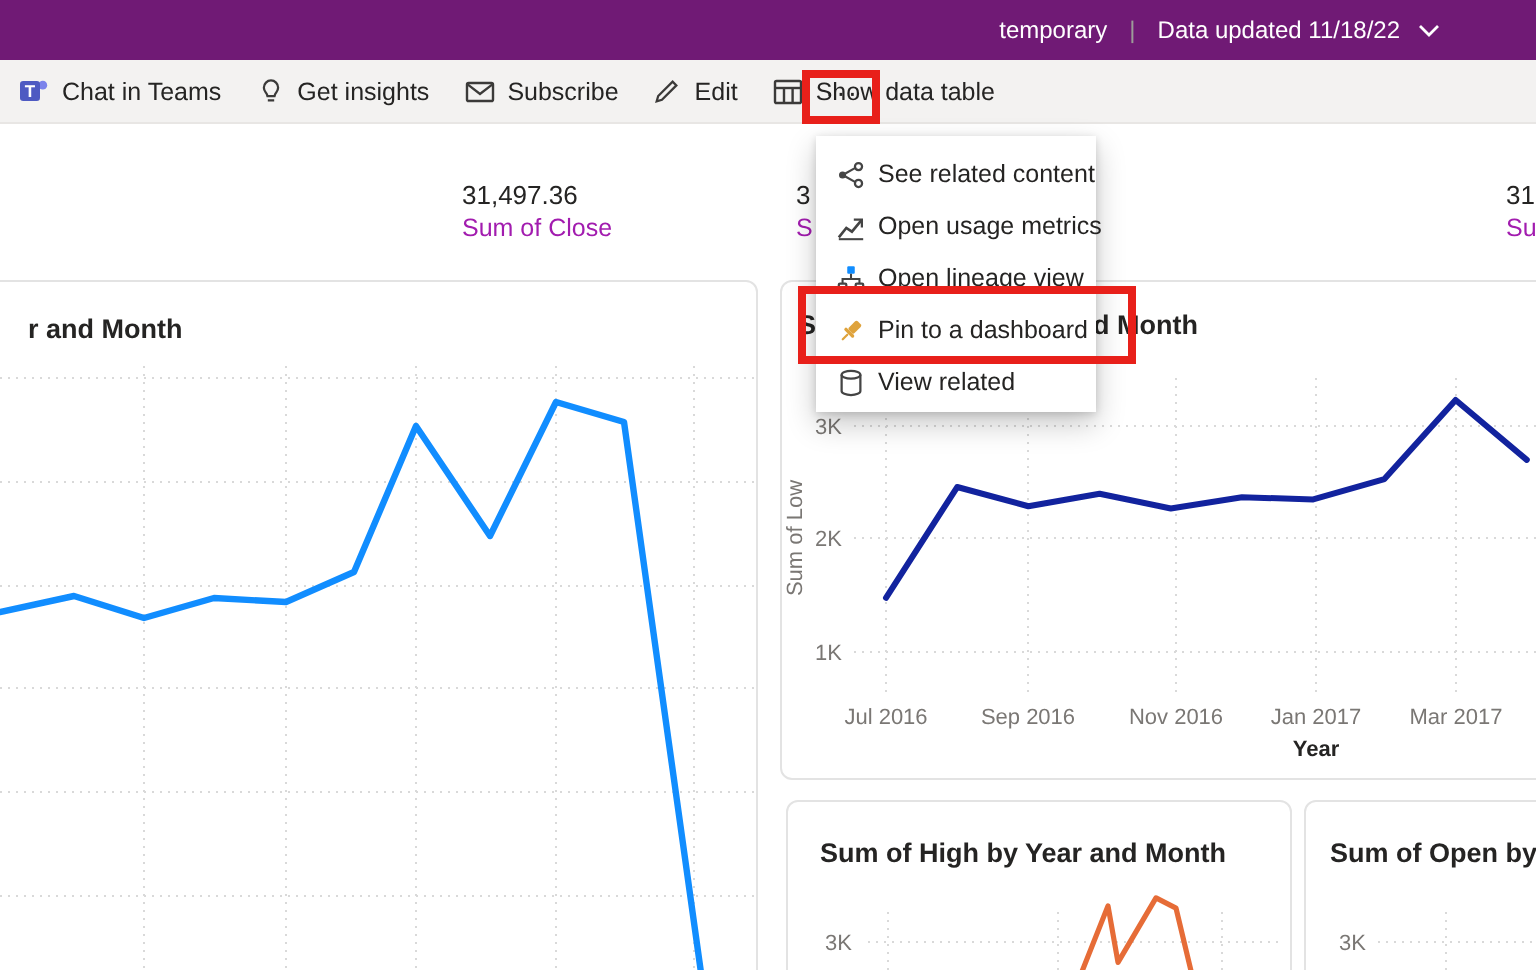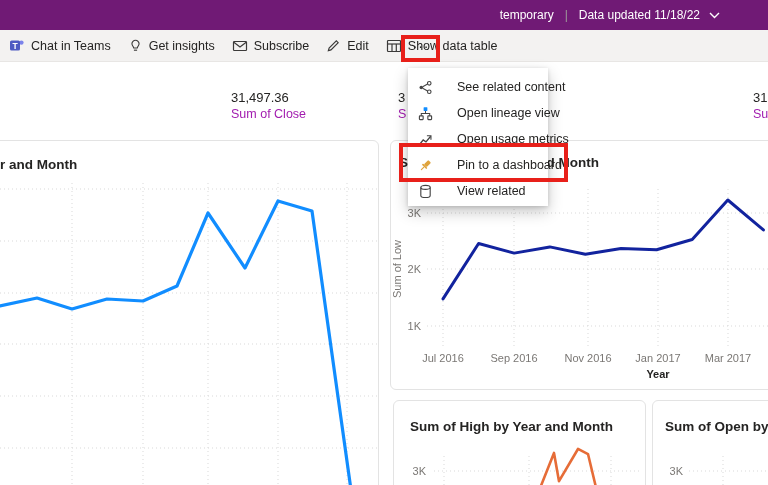--- a/index.html
+++ b/index.html
@@ -44,21 +44,21 @@
   svg.plot .grid{stroke:#d9d9d9;stroke-width:1;stroke-dasharray:1 3;fill:none;}
   svg.plot text{font-family:"Liberation Sans",sans-serif;font-size:11px;fill:#7a7774;}
   svg.plot text.xlab{font-weight:bold;fill:#252423;}
   
   .menu{
     position:absolute;left:408px;top:68px;width:140px;height:138px;background:#fff;
     box-shadow:0 6px 14px rgba(0,0,0,.22),0 1px 4px rgba(0,0,0,.15);
     z-index:10;padding-top:6px;box-sizing:border-box;
   }
   .menu-item{
-    height:26px;display:flex;align-items:center;padding-left:10px;gap:24px;
+    height:26px;display:flex;align-items:center;padding-left:10px;gap:6px;
     font-size:12.5px;color:#252423;cursor:pointer;white-space:nowrap;
   }
   .menu-item svg{display:block;flex:0 0 auto;}
   
   .hl{position:absolute;border:4px solid #e8201a;box-sizing:border-box;z-index:20;pointer-events:none;}
   .hl-more{left:401px;top:35px;width:39px;height:27px;}
   .hl-pin{left:399px;top:143px;width:169px;height:39px;}
 </style>
 </head>
 <body>
@@ -146,21 +146,21 @@
 </div>
 <div class="kpi" style="left:740px">
   <div class="kpi-bar" style="background: rgb(107, 0, 123);"></div>
   <div>
     <div class="kpi-val">31,</div>
     <div class="kpi-lab">Sum</div>
   </div>
 </div>
 
 <div class="card" style="left:-25px;top:140px;width:404px;height:360px">
-  <div class="card-title" style="left:24px;top:16px">r and Month</div>
+  <div class="card-title" style="left:38px;top:16px">r and Month</div>
   <svg class="plot" width="402" height="358">
       <line x1="0" x2="402" y1="48" y2="48" class="grid"></line>
       <line x1="0" x2="402" y1="100" y2="100" class="grid"></line>
       <line x1="0" x2="402" y1="152" y2="152" class="grid"></line>
       <line x1="0" x2="402" y1="203" y2="203" class="grid"></line>
       <line x1="0" x2="402" y1="255" y2="255" class="grid"></line>
       <line x1="0" x2="402" y1="307" y2="307" class="grid"></line>
       <line x1="96" x2="96" y1="42" y2="356" class="grid"></line>
       <line x1="167" x2="167" y1="42" y2="356" class="grid"></line>
       <line x1="232" x2="232" y1="42" y2="356" class="grid"></line>
@@ -225,42 +225,42 @@
         <circle cx="12" cy="12.5" r="1.9" fill="none" stroke="#444" stroke-width="1.2"></circle>
         <line x1="5" y1="7.2" x2="10.3" y2="4.2" stroke="#444" stroke-width="1.1"></line>
         <line x1="5" y1="8.8" x2="10.3" y2="11.8" stroke="#444" stroke-width="1.1"></line>
       </svg>
     </span>
     <span>See related content</span>
   </div>
   <div class="menu-item">
     <span>
       <svg width="15" height="15" viewBox="0 0 16 16">
+        <polyline points="1.5,13.5 5.5,8.5 8.5,10.5 13.5,4.5" fill="none" stroke="#444" stroke-width="1.4"></polyline>
+        <polyline points="9.5,4 13.8,4 13.8,8.3" fill="none" stroke="#444" stroke-width="1.2"></polyline>
+        <line x1="1.5" y1="14.5" x2="14.5" y2="14.5" stroke="#444" stroke-width="1.1"></line>
+      </svg>
+    </span>
+    <span>Open usage metrics</span>
+  </div>
+  <div class="menu-item">
+    <span>
+      <svg width="15" height="15" viewBox="0 0 16 16">
         <rect x="6" y="1.2" width="4" height="4" rx="0.6" fill="#118DFF"></rect>
         <rect x="1.5" y="10.5" width="4" height="4" rx="0.6" fill="none" stroke="#444" stroke-width="1.2"></rect>
         <rect x="10.5" y="10.5" width="4" height="4" rx="0.6" fill="none" stroke="#444" stroke-width="1.2"></rect>
         <polyline points="8,5.2 8,8 3.5,8 3.5,10.5" fill="none" stroke="#444" stroke-width="1.1"></polyline>
         <polyline points="8,8 12.5,8 12.5,10.5" fill="none" stroke="#444" stroke-width="1.1"></polyline>
       </svg>
     </span>
     <span>Open lineage view</span>
   </div>
   <div class="menu-item">
     <span>
       <svg width="15" height="15" viewBox="0 0 16 16">
-        <polyline points="1.5,13.5 5.5,8.5 8.5,10.5 13.5,4.5" fill="none" stroke="#444" stroke-width="1.4"></polyline>
-        <polyline points="9.5,4 13.8,4 13.8,8.3" fill="none" stroke="#444" stroke-width="1.2"></polyline>
-        <line x1="1.5" y1="14.5" x2="14.5" y2="14.5" stroke="#444" stroke-width="1.1"></line>
-      </svg>
-    </span>
-    <span>Open usage metrics</span>
-  </div>
-  <div class="menu-item">
-    <span>
-      <svg width="15" height="15" viewBox="0 0 16 16">
         <g transform="rotate(45 8 8)" fill="#DFA33C">
           <rect x="5.9" y="1.8" width="4.2" height="6.6" rx="1"></rect>
           <rect x="4.6" y="8.4" width="6.8" height="1.8" rx="0.9"></rect>
           <rect x="7.4" y="10.2" width="1.2" height="4.6" rx="0.6"></rect>
         </g>
       </svg>
     </span>
     <span>Pin to a dashboard</span>
   </div>
   <div class="menu-item">

